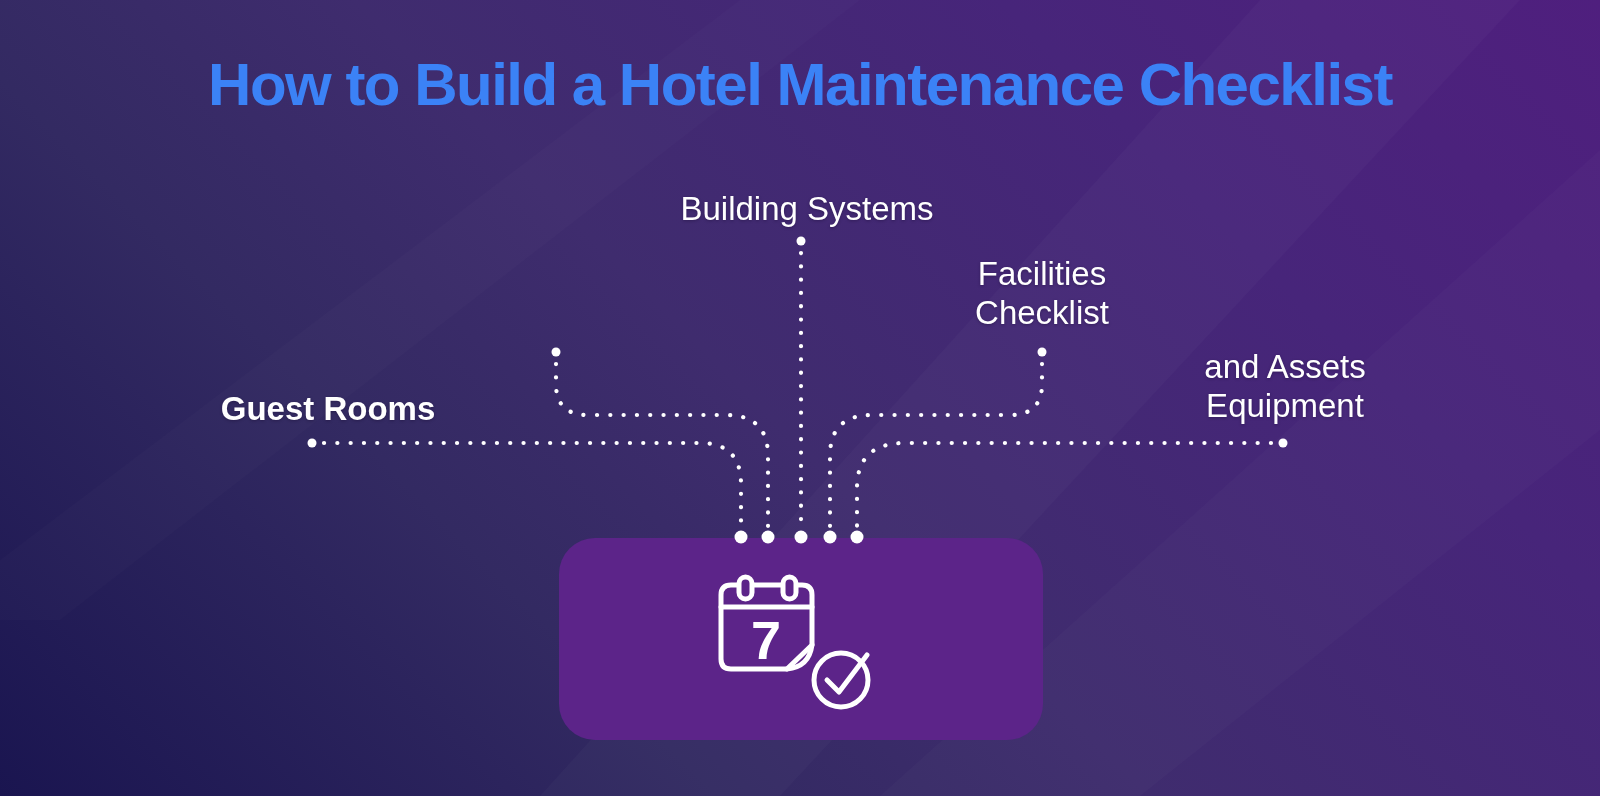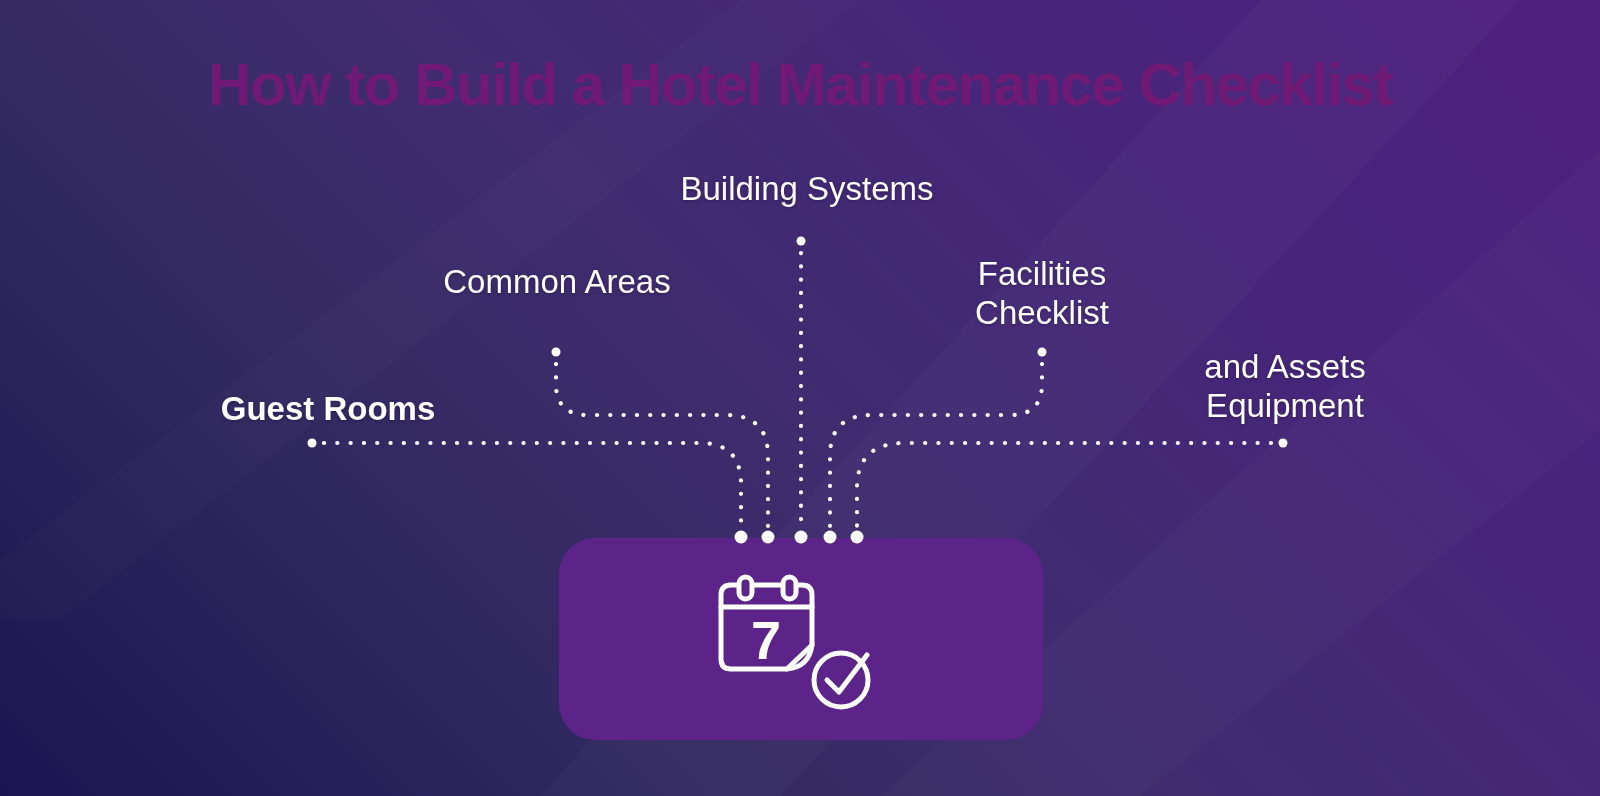--- a/index.html
+++ b/index.html
@@ -26,40 +26,40 @@
 
   .page-title {
     position: absolute;
     left: 0;
     top: 50px;
     width: 1600px;
     text-align: center;
     font-size: 60px;
     font-weight: 700;
     letter-spacing: -1.5px;
-    color: #701a75;
+    color: #3b82f6;
     z-index: 4;
   }
 
   .node-label {
     position: absolute;
     transform: translate(-50%, -50%);
     color: #ffffff;
     font-size: 33px;
     line-height: 39px;
     text-align: center;
     white-space: nowrap;
     z-index: 4;
     text-shadow: 0 1px 3px rgba(20,10,40,0.35);
   }
   .node-label span { display: block; }
 
   .node-guest       { left: 328px;  top: 408px; font-weight: bold; }
   .node-common      { left: 557px;  top: 281px; }
-  .node-building    { left: 807px;  top: 188px; }
+  .node-building    { left: 807px;  top: 208px; }
   .node-facilities  { left: 1042px; top: 281px; margin-top: 12px; }
   .node-equipment   { left: 1285px; top: 386px; }
 
   .center-card {
     position: absolute;
     left: 559px;
     top: 538px;
     width: 484px;
     height: 202px;
     background: #5c2489;
@@ -99,21 +99,20 @@
   <polygon points="1600,150 1600,430 1140,796 880,796" fill="rgba(255,255,255,0.018)"></polygon>
   <polygon points="740,0 860,0 60,620 0,620 0,560" fill="rgba(255,255,255,0.014)"></polygon>
 </svg>
 
 <div class="page-title">How to Build a Hotel Maintenance Checklist</div>
 
 <div class="node-label node-guest">
   <span>Guest Rooms</span>
 </div>
 <div class="node-label node-common">
-  <span>Common Areas</span>
 </div>
 <div class="node-label node-building">
   <span>Building Systems</span>
 </div>
 <div class="node-label node-facilities">
   <span>Facilities</span>
   <span>Checklist</span>
 </div>
 <div class="node-label node-equipment">
   <span>and Assets</span>

